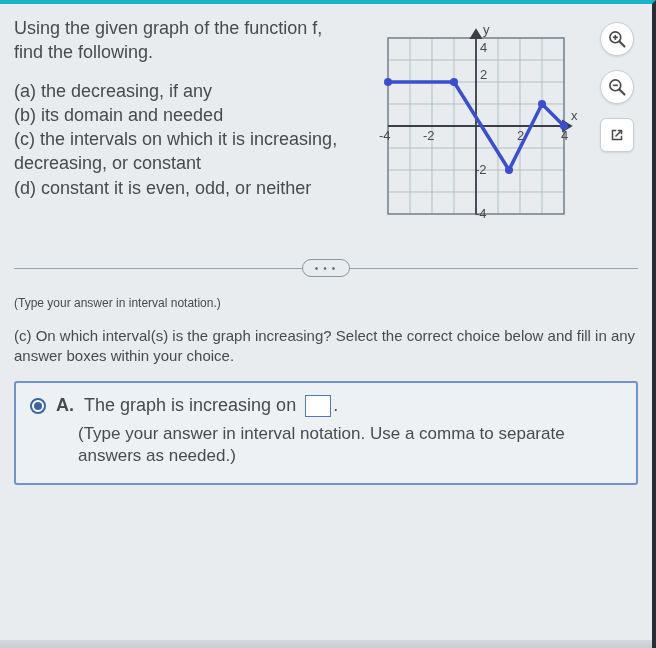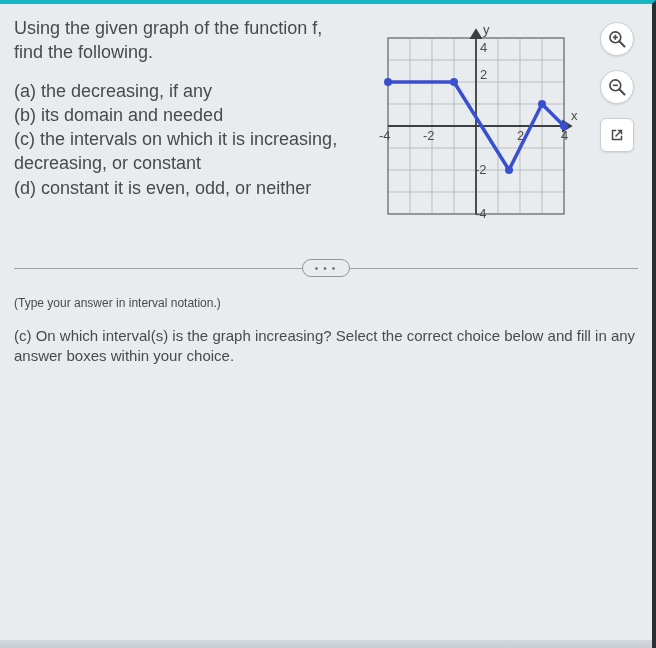--- a/index.html
+++ b/index.html
@@ -171,15 +171,28 @@
       <span>•</span>
         <span>•</span>
         <span>•</span>
     </div>
   </div>
 
   <div class="hint">(Type your answer in interval notation.)</div>
 
   <div class="qtext">(c)  On which interval(s) is the graph increasing?  Select the correct choice below and fill in any answer boxes within your choice.</div>
 
+  <div class="choice-box">
+    <div class="choice-head">
+      <span class="radio">
+          <span class="dot"></span>
+        </span>
+      <span>
+        <b>A.</b>
+        &nbsp;<span>The graph is increasing on</span>
+        <span class="ans-box"></span><span>.</span>
+      </span>
+    </div>
+    <div class="sub">(Type your answer in interval notation. Use a comma to separate answers as needed.)</div>
+  </div>
 
   <div class="bottom-shade"></div>
 </div>
 
 </body></html>

